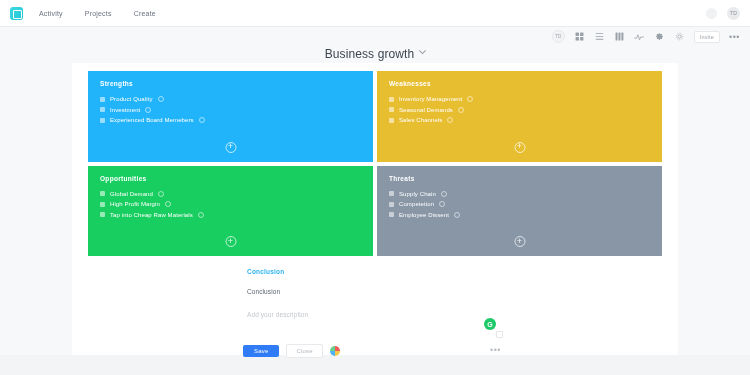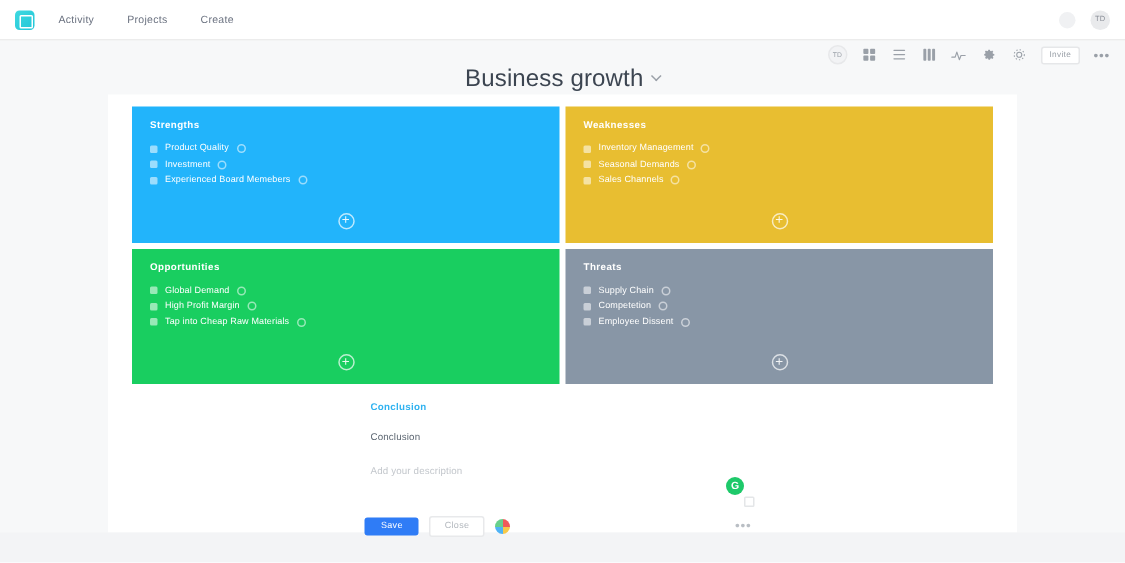--- a/index.html
+++ b/index.html
@@ -61,21 +61,21 @@
   .invite-btn {
     font-size: 5.5px; color: #9aa0a8; border: 1px solid #e6e7e9;
     border-radius: 2px; padding: 2px 5px; background: #fff;
     cursor: pointer; letter-spacing: .2px;
   }
   .tb-dots { font-size: 9px; color: #9aa0a8; cursor: pointer; line-height: 6px; letter-spacing: .5px; }
 
   
   .title-wrap { position: absolute; top: 44px; left: 0; right: 0; text-align: center; }
   .doc-title {
-    font-size: 16px; color: #3c4551; display: inline-block;
+    font-size: 12px; color: #3c4551; display: inline-block;
     vertical-align: middle; letter-spacing: .1px;
   }
   .title-chev {
     display: inline-block; vertical-align: middle; margin-left: 6px;
     width: 5px; height: 5px; border-right: 1px solid #9aa0a8;
     border-bottom: 1px solid #9aa0a8; transform: rotate(45deg) translate(-2px,-2px);
     cursor: pointer;
   }
   .doc-sub { font-size: 6px; color: #9aa0a8; margin-top: 3px; letter-spacing: .1px; }
 

